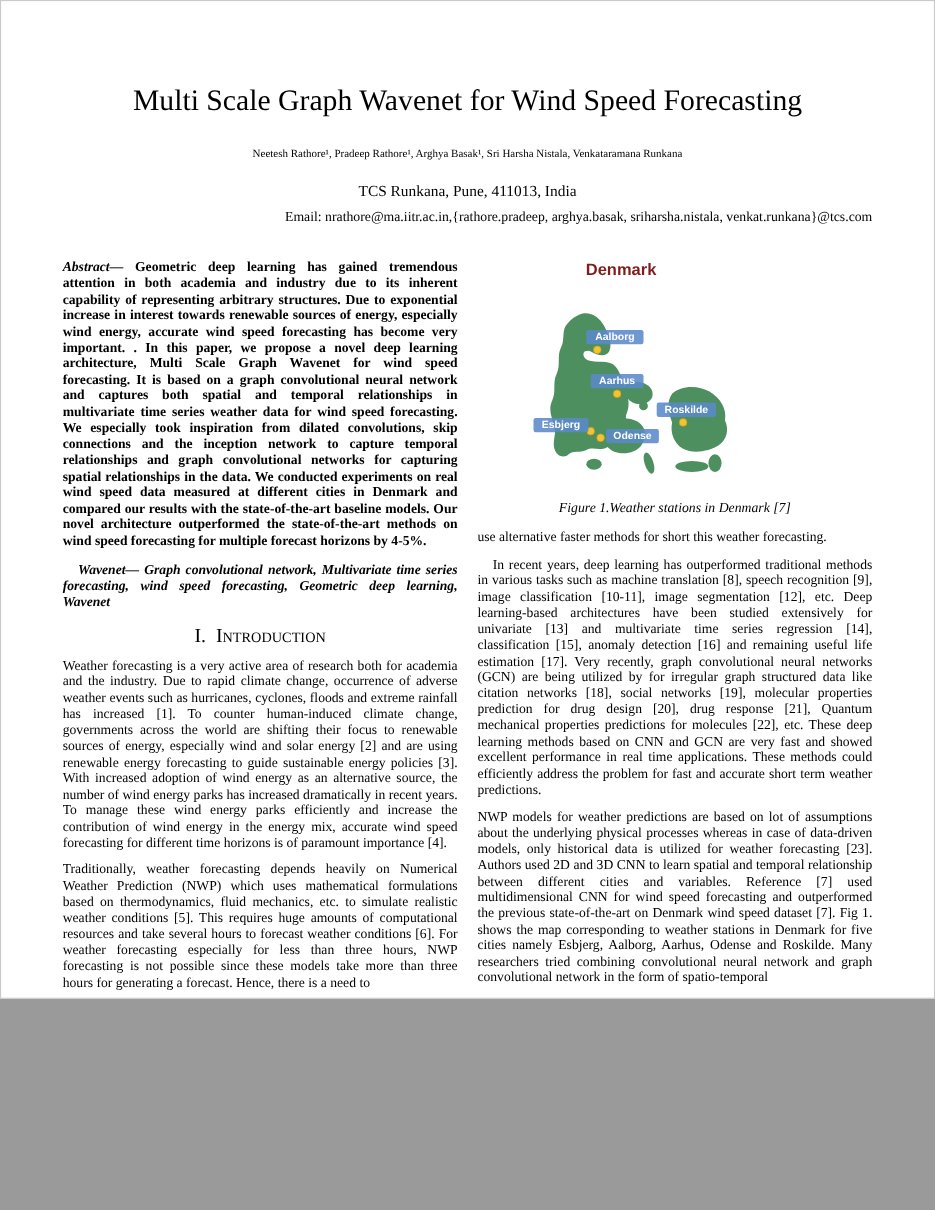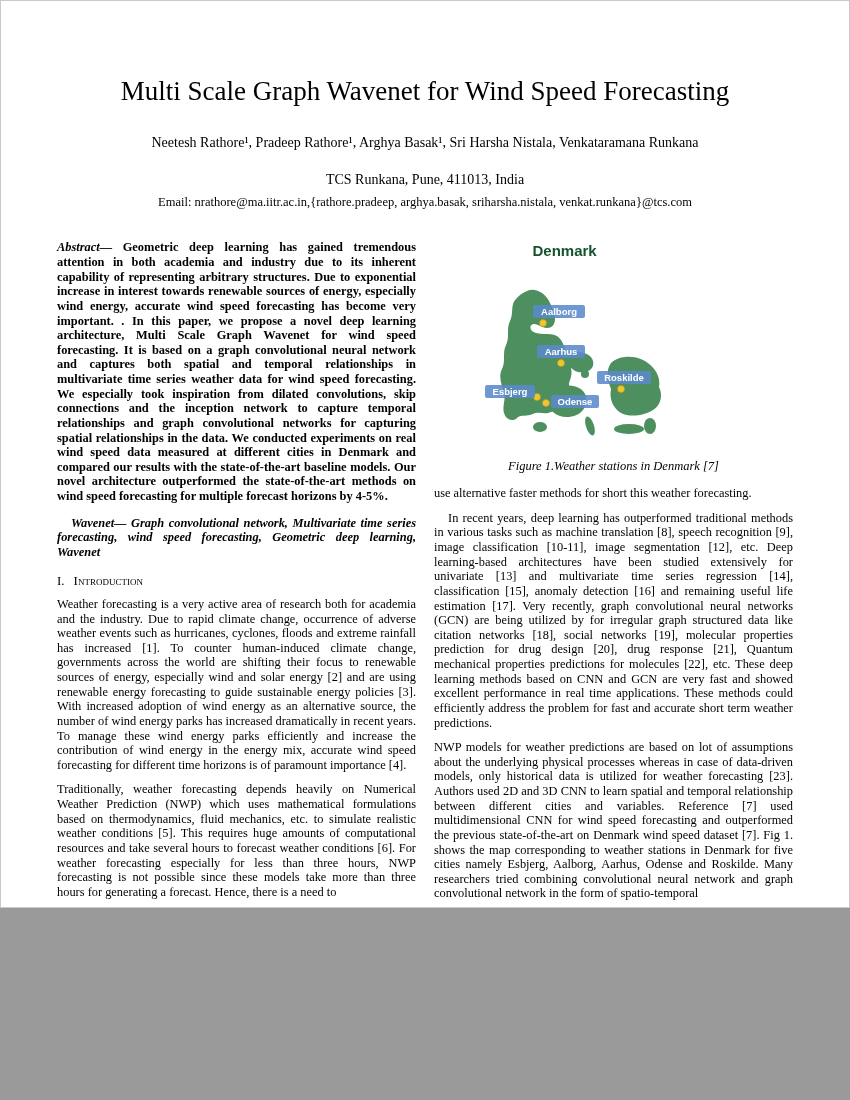--- a/index.html
+++ b/index.html
@@ -20,52 +20,52 @@
     margin: 26px auto 0 auto;
     max-width: 620px;
     text-align: center;
     font-size: 27px;
     font-weight: 400;
     line-height: 1.35;
   }
   .authors-line {
     margin-top: 26px;
     text-align: center;
-    font-size: 14px;
+    font-size: 10px;
   }
   .affiliation-line {
     margin-top: 21px;
     text-align: center;
     font-size: 14px;
   }
   .email-line {
     margin-top: 7px;
-    text-align: center;
+    text-align: right;
     font-size: 12.5px;
   }
   
   .columns {
     display: flex;
     gap: 18px;
     margin-top: 30px;
   }
   .col {
     width: 360px;
     font-size: 12.4px;
     line-height: 1.18;
     text-align: justify;
   }
   .col p { margin: 0 0 10px 0; }
   .abstract-par { font-weight: bold; }
   .abstract-lbl { font-style: italic; font-weight: bold; }
   .keywords-par { font-weight: bold; font-style: italic; text-indent: 14px; margin-top: 12px !important; }
   .section-heading {
-    text-align: left;
+    text-align: center;
     font-variant: small-caps;
-    font-size: 13px;
+    font-size: 18px;
     margin: 13px 0 9px 0;
   }
   .section-heading .sh-num { margin-right: 9px; }
   .indent-first { text-indent: 14px; }
   
   .map-figure {
     margin: 2px 0 12px 0;
     padding: 0;
     text-align: center;
   }
@@ -73,21 +73,21 @@
     position: relative;
     width: 290px;
     margin: 0 auto;
   }
   .map-title {
     text-align: left;
     padding-left: 64px;
     font-family: "Liberation Sans", sans-serif;
     font-size: 15px;
     font-weight: 600;
-    color: #14532d;
+    color: #7f1d1d;
     height: 24px;
   }
   .map-svg { display: block; }
   .map-caption {
     margin-top: 8px;
     font-style: italic;
     font-size: 12.5px;
     text-align: center;
   }
   .city-label-text {

